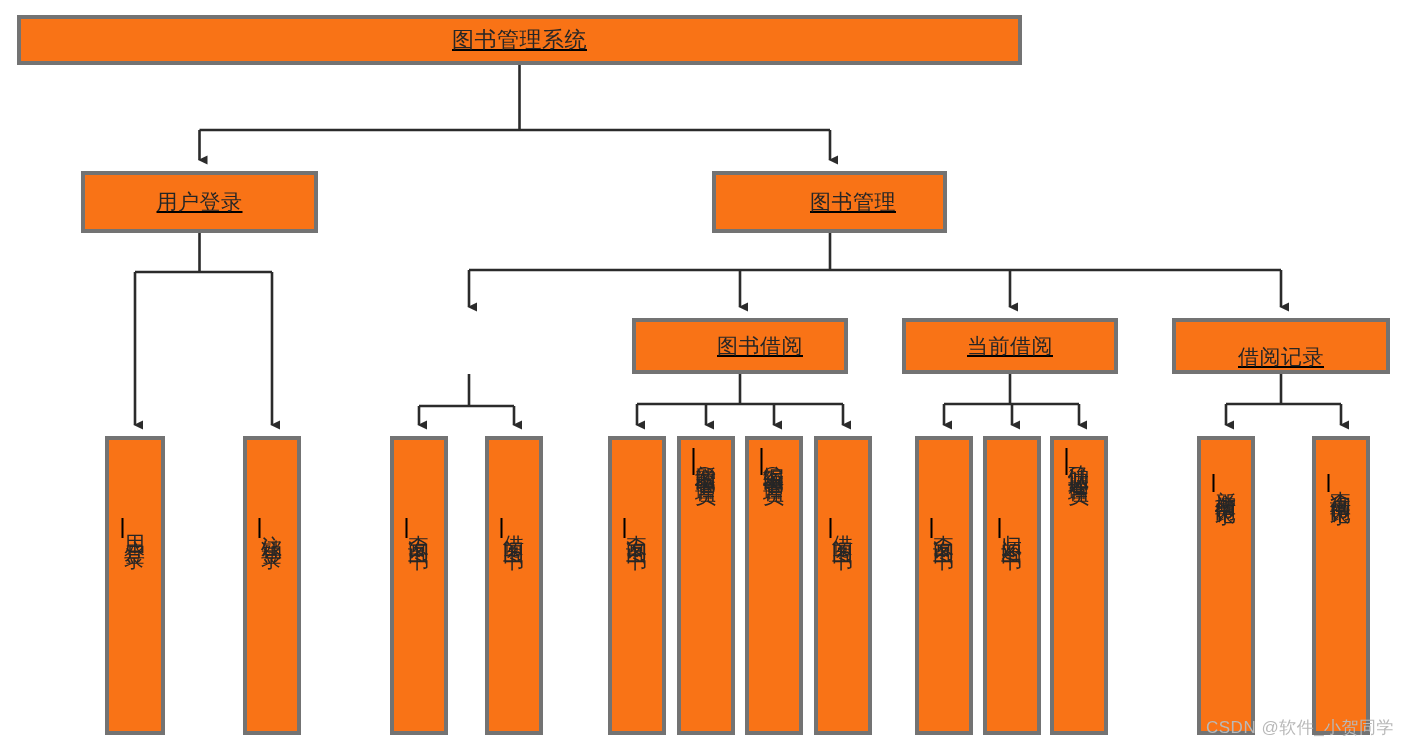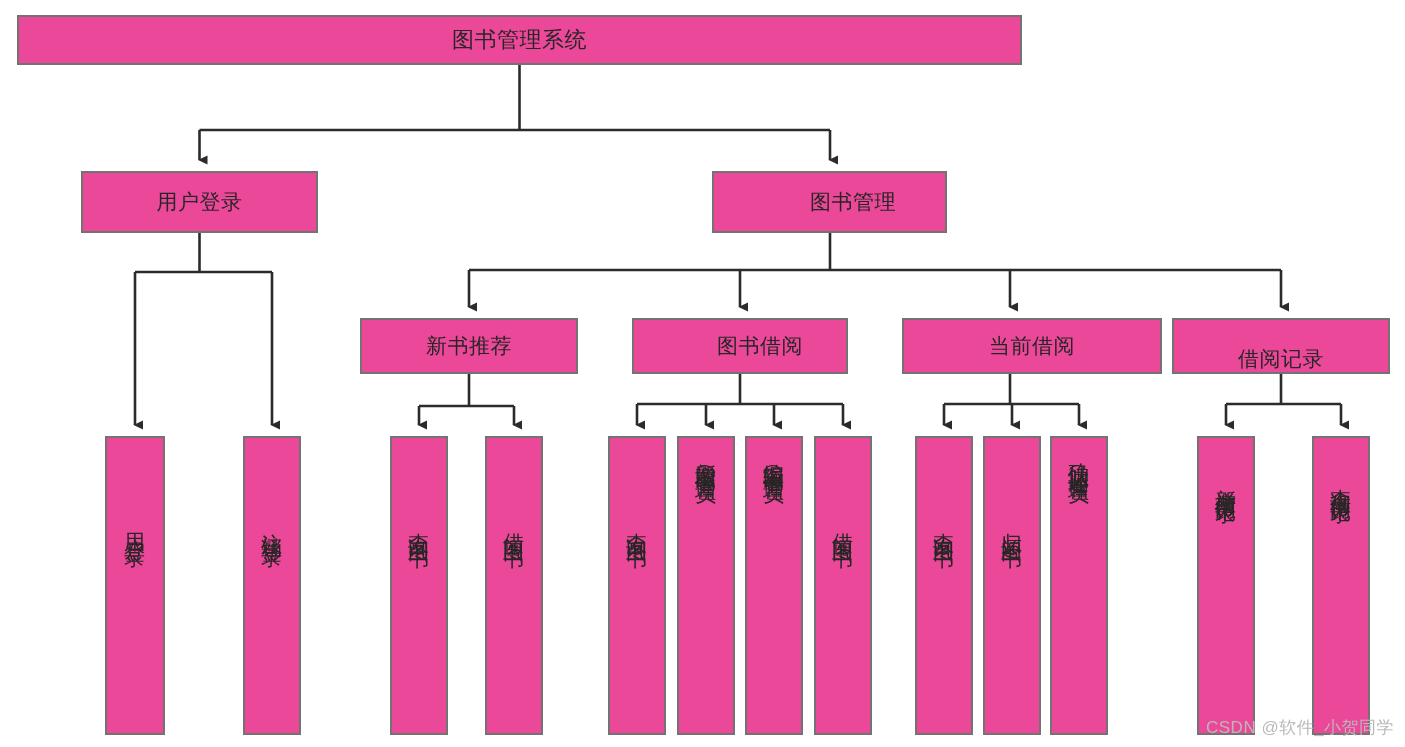--- a/index.html
+++ b/index.html
@@ -23,26 +23,27 @@
     position: absolute;
     left: 0;
     top: 0;
     width: 1405px;
     height: 747px;
     pointer-events: none;
   }
   .node {
     position: absolute;
     box-sizing: border-box;
-    background: #ec4899;
-    border: 2px solid #737373;
+    background: #f97316;
+    border: 4px solid #737373;
     display: flex;
     align-items: center;
     justify-content: center;
     overflow: hidden;
+    text-decoration: underline;
   }
   .node .label {
     color: #262626;
     text-align: center;
     line-height: 1.18;
     white-space: pre;
   }
   .node.horizontal .label {
     font-size: 21px;
     letter-spacing: 0.5px;
@@ -135,27 +136,24 @@
     <span class="label">图书管理系统</span>
   </div>
 
   <div class="node horizontal" style="left:81px; top:171px; width:237px; height:62px;">
     <span class="label">用户登录</span>
   </div>
   <div class="node horizontal" style="left:712px; top:171px; width:235px; height:62px;padding-left:47px;">
     <span class="label">图书管理</span>
   </div>
 
-  <div class="node horizontal" style="left:360px; top:318px; width:218px; height:56px;">
-    <span class="label">新书推荐</span>
-  </div>
   <div class="node horizontal" style="left:632px; top:318px; width:216px; height:56px;padding-left:40px;">
     <span class="label">图书借阅</span>
   </div>
-  <div class="node horizontal" style="left:902px; top:318px; width:260px; height:56px;">
+  <div class="node horizontal" style="left:902px; top:318px; width:216px; height:56px;">
     <span class="label">当前借阅</span>
   </div>
   <div class="node horizontal" style="left:1172px; top:318px; width:218px; height:56px;align-items:flex-end;">
     <span class="label">借阅记录</span>
   </div>
 
   <div class="node vertical" style="left:105px; top:436px; width:60px; height:299px; padding-top:78px;">
     <span class="label">用户登录</span>
   </div>
   <div class="node vertical" style="left:243px; top:436px; width:58px; height:299px; padding-top:78px;">

